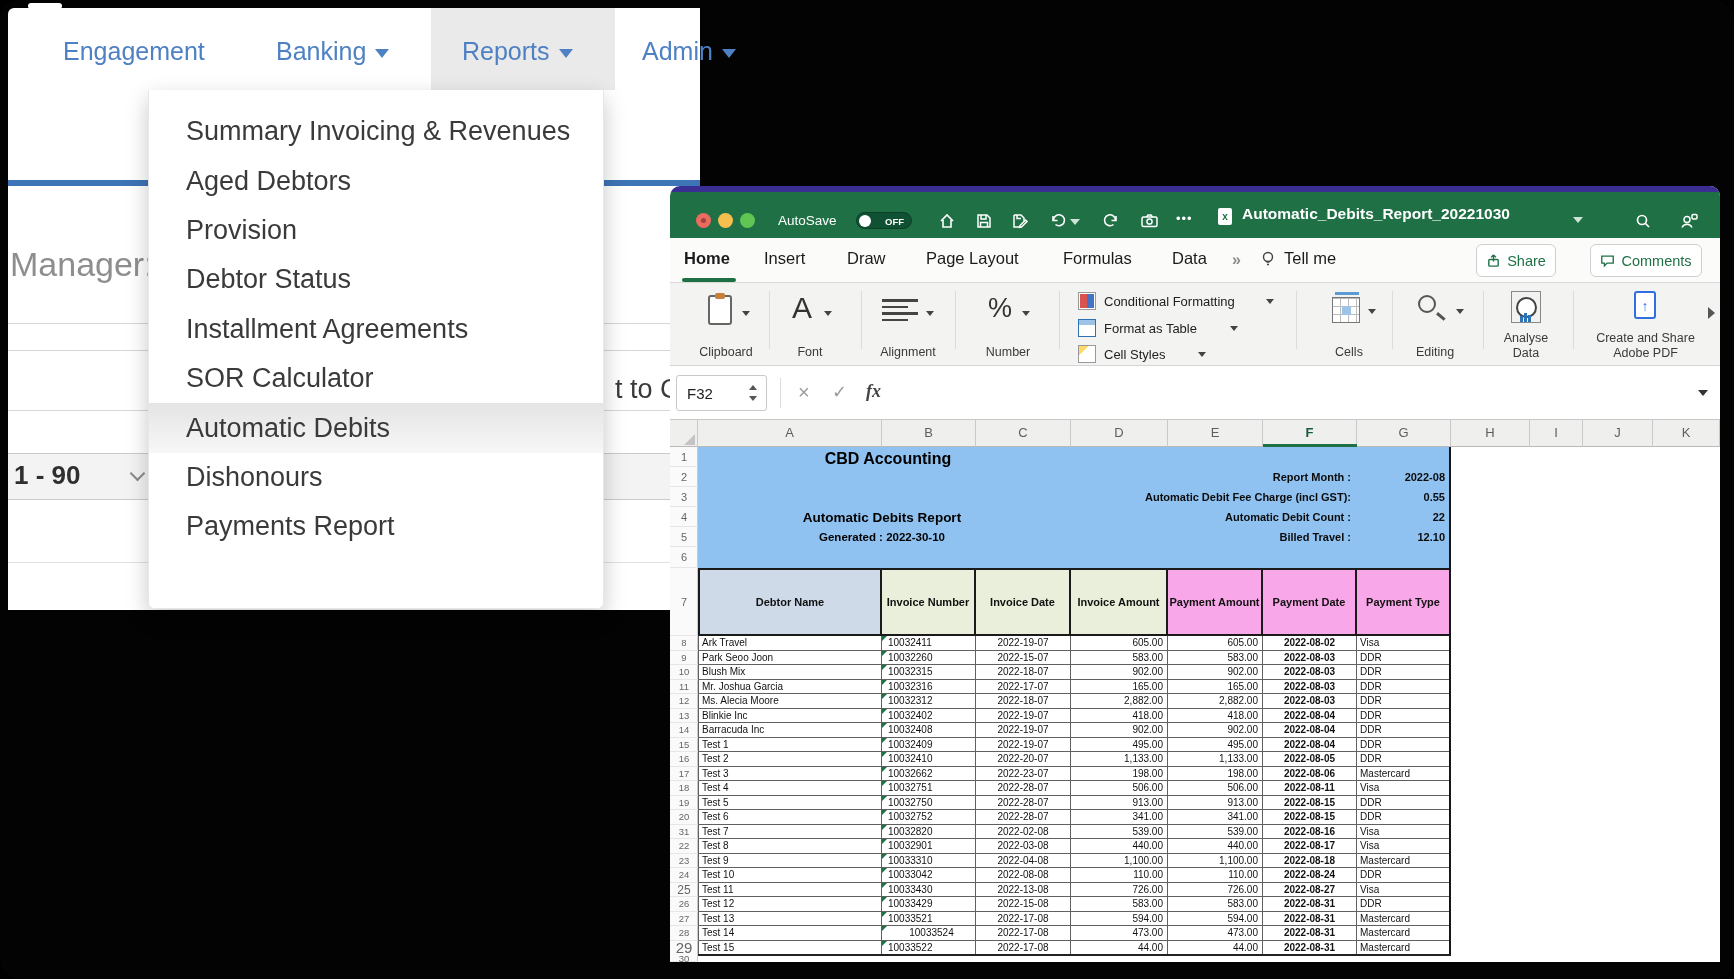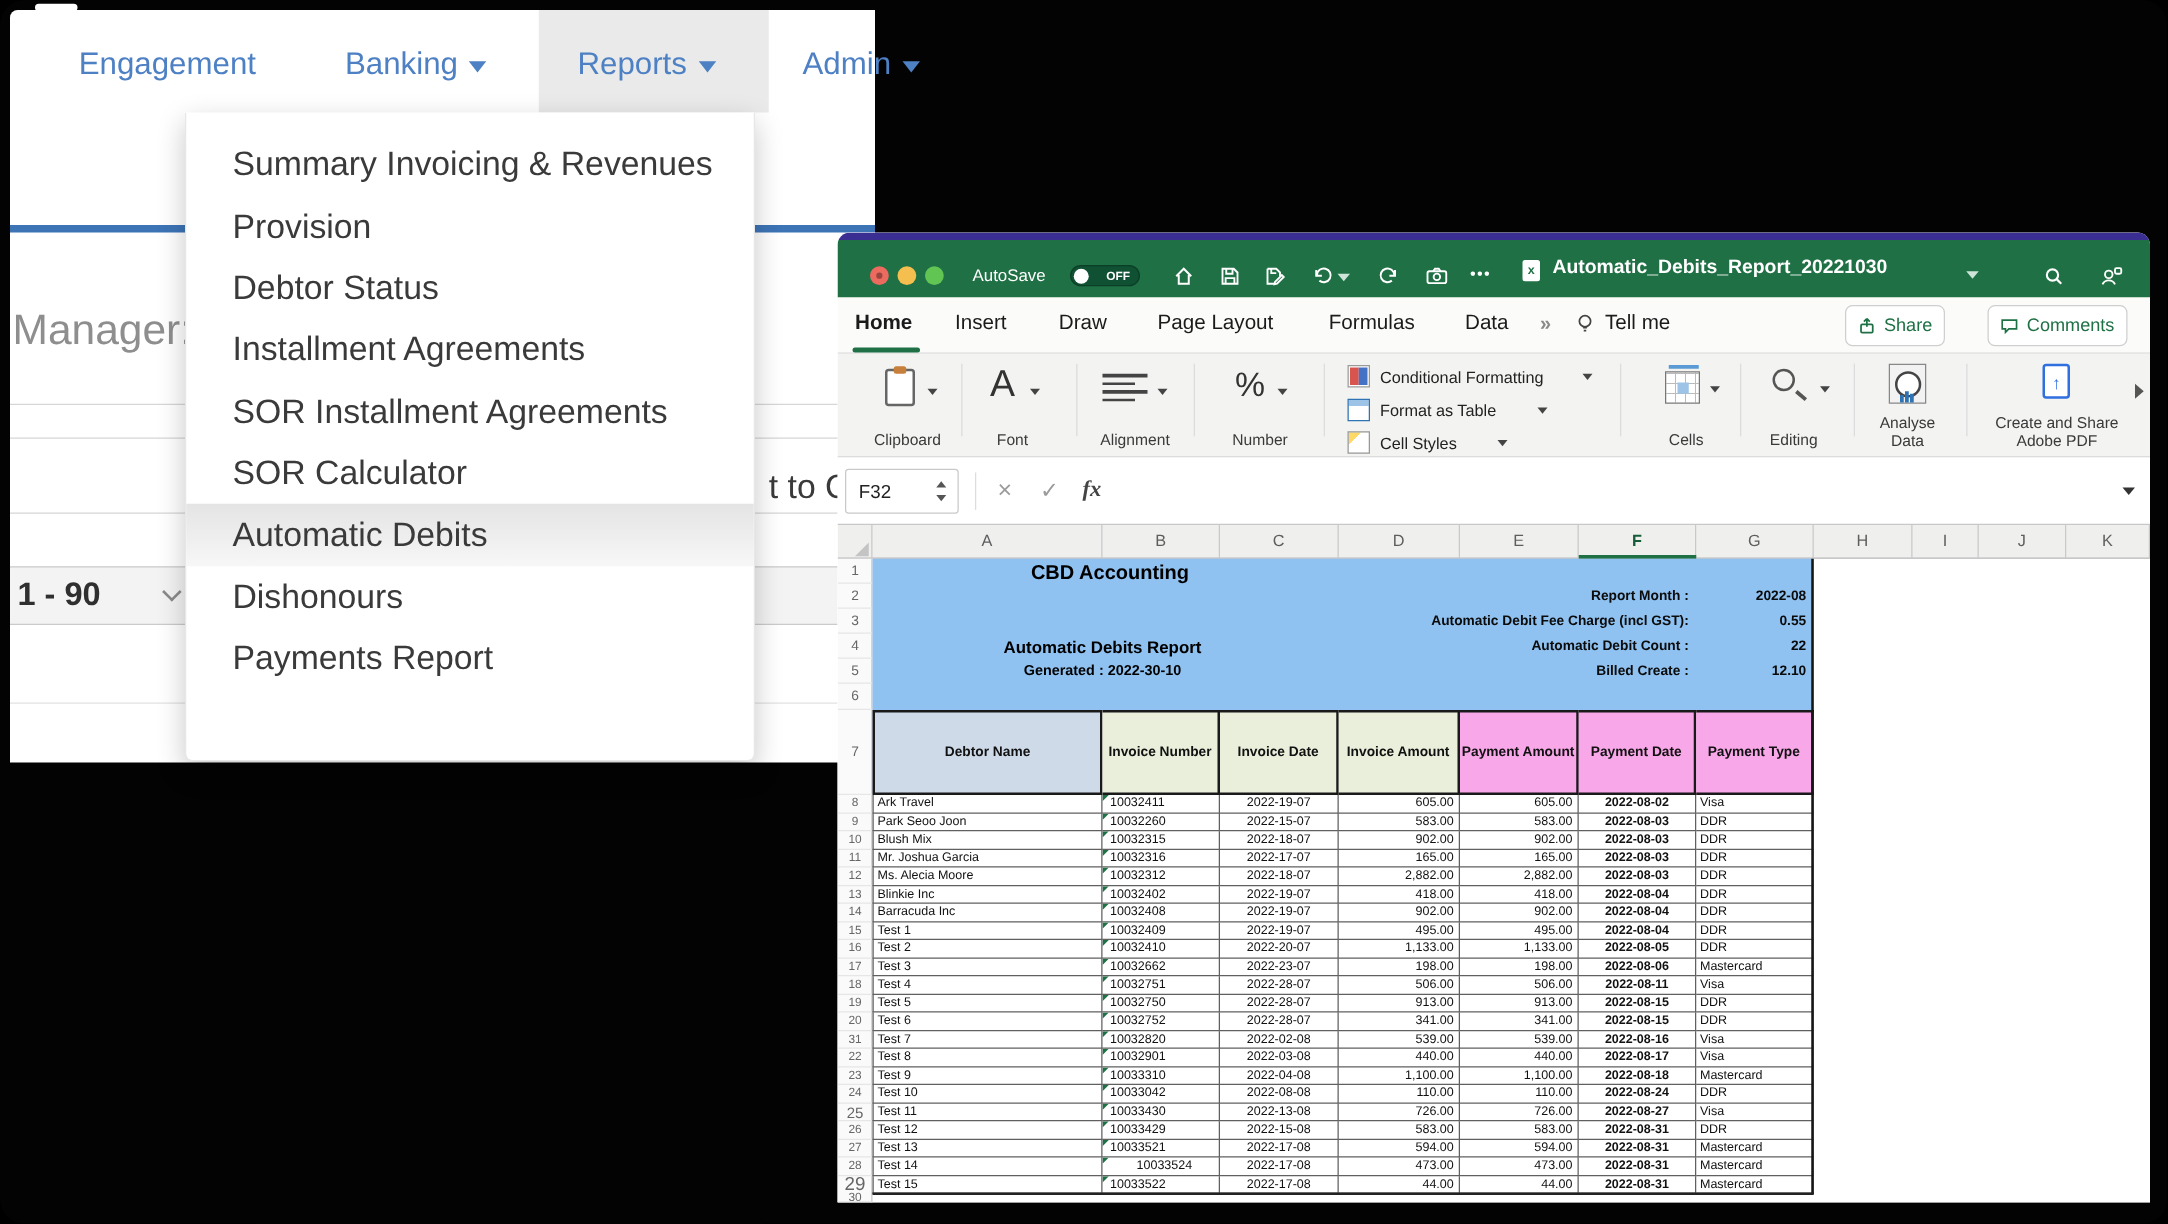--- a/index.html
+++ b/index.html
@@ -142,30 +142,30 @@
     <div id="range-row" class="w"></div>
     <div id="range-label" class="w">1 - 90</div>
     <div class="w chev-sm" style="left:124px;top:460px;"></div>
     <div class="w hline" style="left:0;top:554px;width:692px;background:#E2E2E2;"></div>
     <div id="fragment-text" class="w">t to C</div>
     <div id="reports-menu" class="w">
         <div class="menu-item">
           <div style="position: static;">Summary Invoicing &amp; Revenues</div>
         </div>
         <div class="menu-item">
+          <div style="position: static;">Aged Debtors</div>
+        </div>
+        <div class="menu-item">
           <div style="position: static;">Provision</div>
         </div>
         <div class="menu-item">
           <div style="position: static;">Debtor Status</div>
         </div>
         <div class="menu-item">
           <div style="position: static;">Installment Agreements</div>
-        </div>
-        <div class="menu-item">
-          <div style="position: static;">SOR Installment Agreements</div>
         </div>
         <div class="menu-item">
           <div style="position: static;">SOR Calculator</div>
         </div>
         <div class="menu-item hl">
           <div style="position: static;">Automatic Debits</div>
         </div>
         <div class="menu-item">
           <div style="position: static;">Dishonours</div>
         </div>
@@ -408,21 +408,21 @@
       <div class="w" style="left:118px;top:30px;width:200px;text-align:center;font-size:16px;font-weight:700;color:#000;">CBD Accounting</div>
       <div class="w" style="left:112px;top:90px;width:200px;text-align:center;font-size:13.5px;font-weight:700;color:#000;">Automatic Debits Report</div>
       <div class="w" style="left:112px;top:111px;width:200px;text-align:center;font-size:11.5px;font-weight:700;color:#000;">Generated : 2022-30-10</div>
       <div id="report-meta">
           <div class="w bb bold" style="left: 360px; top: 47px; width: 321px; height: 20px; line-height: 20px; text-align: right; font-size: 11px;">Report Month :</div>
           <div class="w bb bold" style="left: 600px; top: 47px; width: 175px; height: 20px; line-height: 20px; text-align: right; font-size: 11px;">2022-08</div>
           <div class="w bb bold" style="left: 360px; top: 67px; width: 321px; height: 20px; line-height: 20px; text-align: right; font-size: 11px;">Automatic Debit Fee Charge (incl GST):</div>
           <div class="w bb bold" style="left: 600px; top: 67px; width: 175px; height: 20px; line-height: 20px; text-align: right; font-size: 11px;">0.55</div>
           <div class="w bb bold" style="left: 360px; top: 87px; width: 321px; height: 20px; line-height: 20px; text-align: right; font-size: 11px;">Automatic Debit Count :</div>
           <div class="w bb bold" style="left: 600px; top: 87px; width: 175px; height: 20px; line-height: 20px; text-align: right; font-size: 11px;">22</div>
-          <div class="w bb bold" style="left: 360px; top: 107px; width: 321px; height: 20px; line-height: 20px; text-align: right; font-size: 11px;">Billed Create :</div>
+          <div class="w bb bold" style="left: 360px; top: 107px; width: 321px; height: 20px; line-height: 20px; text-align: right; font-size: 11px;">Billed Travel :</div>
           <div class="w bb bold" style="left: 600px; top: 107px; width: 175px; height: 20px; line-height: 20px; text-align: right; font-size: 11px;">12.10</div>
         </div>
 
       <div id="table-header">
           <div class="w thead-cell h-blue" style="left: 28px; width: 184px; border-left: 2px solid rgb(26, 26, 26);">Debtor Name</div>
           <div class="w thead-cell h-green" style="left: 212px; width: 94px;">Invoice Number</div>
           <div class="w thead-cell h-green" style="left: 306px; width: 95px;">Invoice Date</div>
           <div class="w thead-cell h-green" style="left: 401px; width: 97px;">Invoice Amount</div>
           <div class="w thead-cell h-pink" style="left: 498px; width: 95px;">Payment Amount</div>
           <div class="w thead-cell h-pink" style="left: 593px; width: 94px;">Payment Date</div>

